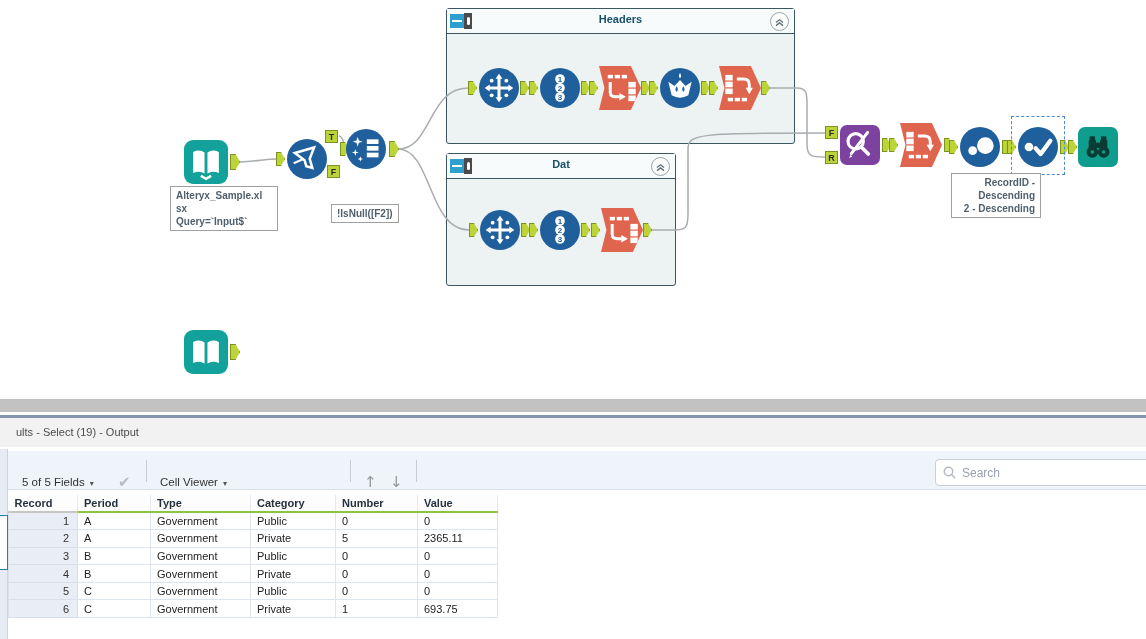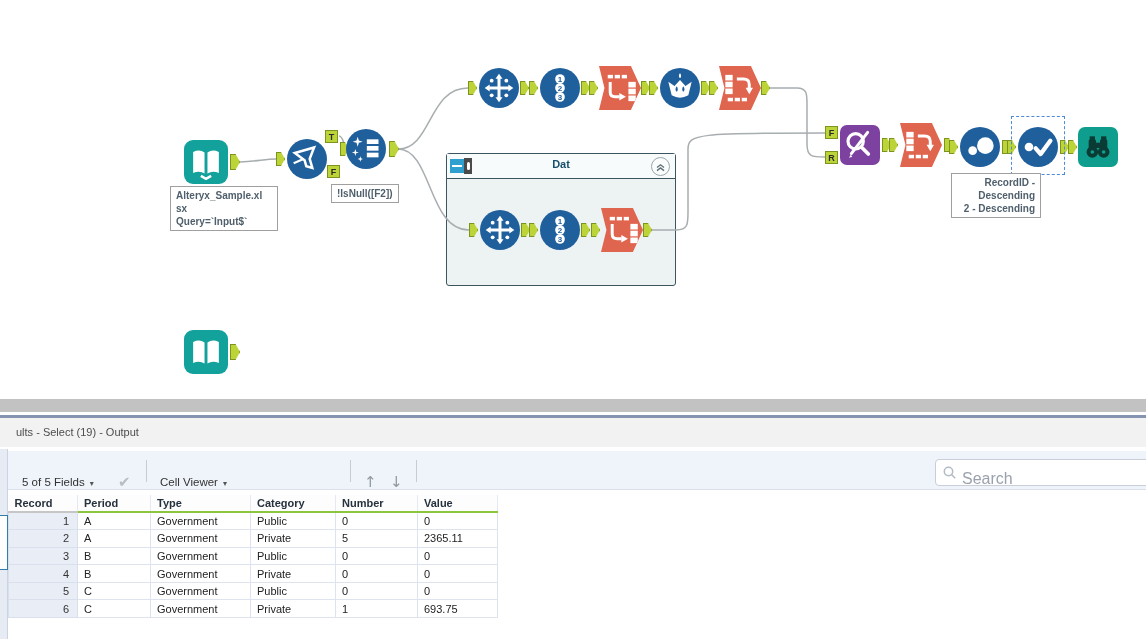--- a/index.html
+++ b/index.html
@@ -48,41 +48,55 @@
   .strip-btn { position:absolute; left:0; top:515px; width:8px; height:55px; background:#fdfdfd; border:1px solid #2e7fa8; border-left:none; z-index:6; }
 
   .tb-item { position:absolute; top:0; height:39px; line-height:39px; font-size:11.5px; color:#333; white-space:nowrap;margin-top:12px; }
   .caret { font-family:"DejaVu Sans", sans-serif; font-size:8px; color:#555; margin-left:5px; }
   .tb-sep { position:absolute; top:9px; width:1px; height:22px; background:#c7cbd2; }
   .tb-check { font-family:"DejaVu Sans", sans-serif; font-size:15px; color:#b9bdc2; }
   .tb-arrow { font-family:"DejaVu Sans", sans-serif; font-size:15px; color:#8f989f; }
 
   .search-box { position:absolute; left:935px; top:459px; width:220px; height:27px; background:#fff;
     border:1px solid #c9ced9; border-radius:4px; z-index:4; }
-  .search-box input { position:absolute; left:26px; top:7px; width:180px; height:23px; border:none; outline:none;
-    font-family:"Liberation Sans", sans-serif; font-size:16px; color:#6d28d9; background:transparent; }
+  .search-box input { position:absolute; left:26px; top:1px; width:180px; height:23px; border:none; outline:none;
+    font-family:"Liberation Sans", sans-serif; font-size:12px; color:#6d28d9; background:transparent; }
   .search-box input::placeholder { color:#9aa1ad; }
   .search-box svg { position:absolute; left:6px; top:5px; }
 
   table.grid { position:absolute; left:8px; top:495px; width:489px; border-collapse:collapse; table-layout:fixed;
     font-size:11px; z-index:4; }
   table.grid th { height:17px; text-align:left; padding:0 0 0 6px; font-weight:bold; color:#25313d; background:#fdfdfd;
     border-bottom:2px solid #8cc63e; border-right:1px solid #e4e9f2; white-space:nowrap; overflow:hidden; }
   table.grid th.rec-h { border-bottom:2px solid #c6c6c6; }
   table.grid td { height:17.6px; padding:0 0 0 6px; color:#222; background:#fff; border:1px solid #dde4f0;
     white-space:nowrap; overflow:hidden; }
   table.grid td.rec { background:#e9edf6; text-align:right; padding:0 8px 0 0; color:#333; border-color:#d9dfeb; }
 </style>
 </head>
 <body>
 
 <div id="app">
 
   <div id="canvas">
 
+    <div class="container" style="left:446px; top:8px; width:349px; height:136px;">
+      <div class="cbar">
+        <span class="ctoggle">
+            <span class="tg-b"></span>
+            <span class="tg-d"></span>
+          </span>
+        <div class="ctitle">Headers</div>
+        <div class="collapse-btn">
+          <svg width="17" height="17" viewBox="0 0 17 17">
+            <path d="M5,9.5 L8.5,6.8 L12,9.5 M5,12.6 L8.5,9.9 L12,12.6" stroke="#5f7078" stroke-width="1.4" fill="none"></path>
+          </svg>
+        </div>
+      </div>
+    </div>
 
     <div class="container" style="left:446px; top:153px; width:230px; height:133px;">
       <div class="cbar">
         <span class="ctoggle">
             <span class="tg-b"></span>
             <span class="tg-d"></span>
           </span>
         <div class="ctitle">Dat</div>
         <div class="collapse-btn">
           <svg width="17" height="17" viewBox="0 0 17 17">
@@ -315,21 +329,21 @@
           <circle cx="14.6" cy="14.8" r="0.9" fill="#fff"></circle>
       </svg>
     </div>
     <span class="anc anc-big" style="left:230px; top:344px;"></span>
 
     <div class="annot" style="left:170px; top:186px; width:108px;">
       <div>Alteryx_Sample.xl</div>
       <div>sx</div>
       <div>Query=`Input$`</div>
     </div>
-    <div class="annot" style="left:331px; top:184px;">
+    <div class="annot" style="left:331px; top:204px;">
       <div>!IsNull([F2])</div>
     </div>
     <div class="annot" style="left:951px; top:173px; width:90px;text-align:right;">
       <div>RecordID -</div>
       <div>Descending</div>
       <div>2 - Descending</div>
     </div>
   </div>
 
   <div class="band-gray"></div>

